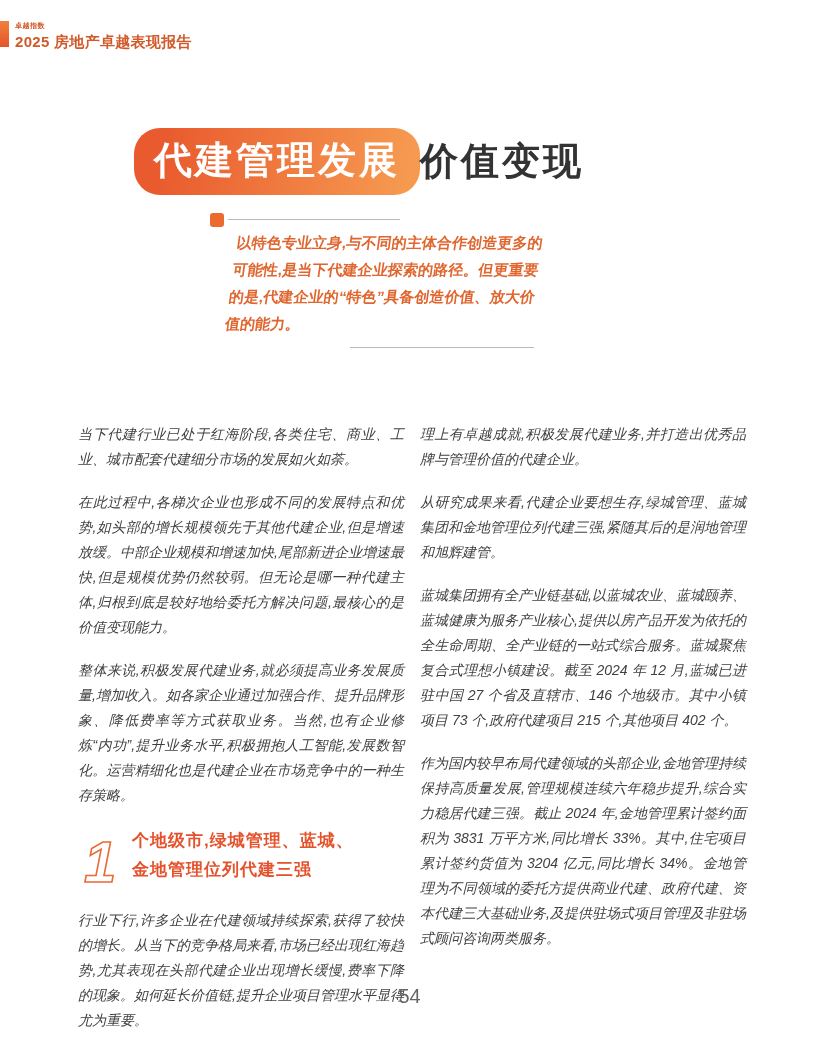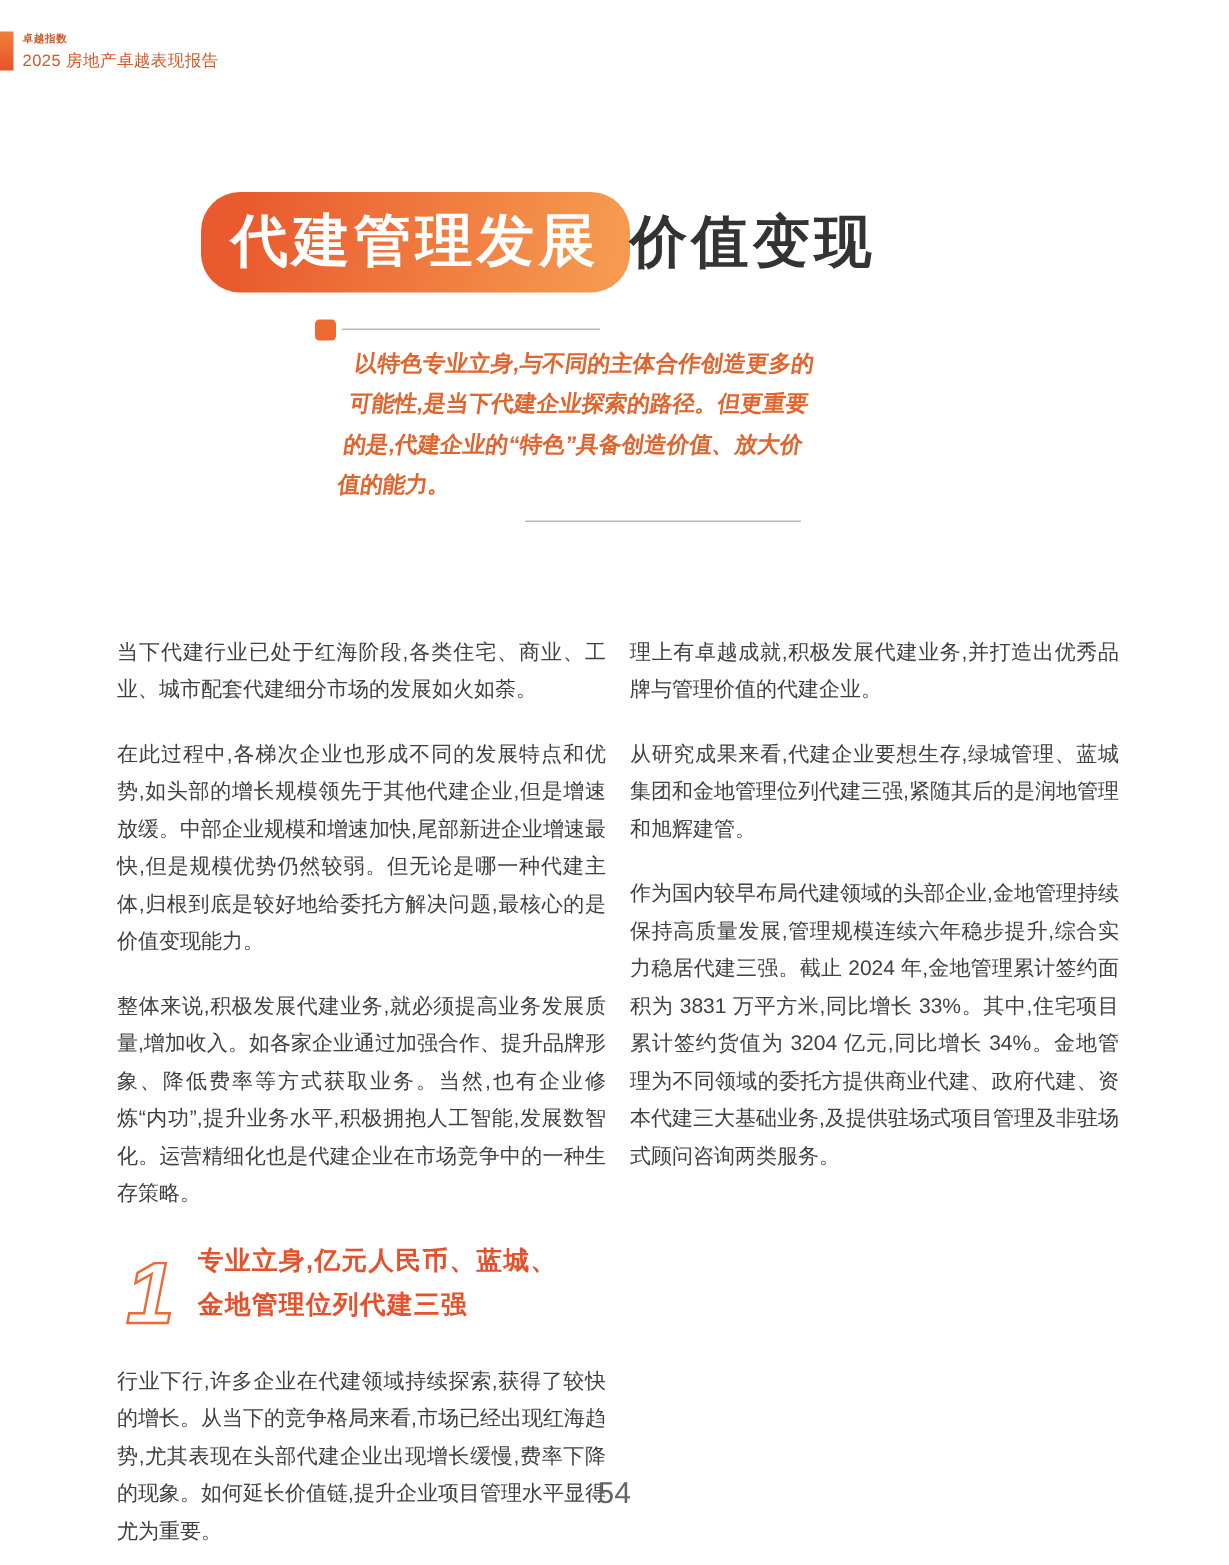--- a/index.html
+++ b/index.html
@@ -9,21 +9,21 @@
     height: 1043px;
     background: #ffffff;
     font-family: "Liberation Sans", sans-serif;
     overflow: hidden;
   }
 
   
   .brand { position: absolute; top: 21px; left: 0; display: flex; align-items: flex-start; }
   .brand-bar { width: 9px; height: 26px; background: linear-gradient(180deg,#F0803C,#E6532A); margin-right: 6px; }
   .brand-tagline { font-size: 7px; font-weight: bold; color: #D15A2B; letter-spacing: 0.5px; }
-  .brand-title { font-size: 11px; font-weight: normal; color: #D15A2B; margin-top: 2px; letter-spacing: 0.3px; text-align: right; }
+  .brand-title { font-size: 15px; font-weight: bold; color: #D15A2B; margin-top: 2px; letter-spacing: 0.3px; text-align: right; }
 
   
   .title-row { position: absolute; left: 134px; top: 128px; display: flex; align-items: center; }
   .title-highlight {
     display: inline-block;
     background: linear-gradient(100deg, #E95A2E 10%, #F69A50 95%);
     color: #ffffff;
     font-size: 38px;
     font-weight: bold;
     padding: 7px 20px 9px 20px;
@@ -53,21 +53,21 @@
     position: absolute;
     top: 422px;
     width: 326px;
     font-size: 14px;
     line-height: 25px;
     color: #404040;
     text-align: justify;
   }
   .col-left { left: 78px; }
   .col-right { left: 420px; }
-  .col p { margin: 0 0 18px 0; }
+  .col p { margin: 0 0 18px 0; font-style: italic; }
 
   
   .section-heading { display: flex; align-items: flex-start; margin: 12px 0 16px 0; }
   .section-number-svg { margin: 4px 10px 0 2px; flex: none; }
   .heading-line {
     font-size: 17px;
     font-weight: bold;
     color: #E4512B;
     line-height: 29px;
     letter-spacing: 1px;
@@ -111,30 +111,31 @@
   <div class="col col-left">
     <p>当下代建行业已处于红海阶段,各类住宅、商业、工业、城市配套代建细分市场的发展如火如荼。</p>
     <p>在此过程中,各梯次企业也形成不同的发展特点和优势,如头部的增长规模领先于其他代建企业,但是增速放缓。中部企业规模和增速加快,尾部新进企业增速最快,但是规模优势仍然较弱。但无论是哪一种代建主体,归根到底是较好地给委托方解决问题,最核心的是价值变现能力。</p>
     <p>整体来说,积极发展代建业务,就必须提高业务发展质量,增加收入。如各家企业通过加强合作、提升品牌形象、降低费率等方式获取业务。当然,也有企业修炼“内功”,提升业务水平,积极拥抱人工智能,发展数智化。运营精细化也是代建企业在市场竞争中的一种生存策略。</p>
 
     <div class="section-heading">
       <svg class="section-number-svg" width="42" height="62" viewBox="0 0 42 62">
         <text x="4" y="52" font-family="Liberation Sans, sans-serif" font-size="58" font-style="italic" font-weight="bold" stroke="#EC6A36" stroke-width="1.6" fill="none">1</text>
       </svg>
       <div>
-        <div class="heading-line">专业立身,亿元人民币、蓝城、</div>
+        <div class="heading-line">个地级市,绿城管理、蓝城、</div>
         <div class="heading-line">金地管理位列代建三强</div>
       </div>
     </div>
 
     <p>行业下行,许多企业在代建领域持续探索,获得了较快的增长。从当下的竞争格局来看,市场已经出现红海趋势,尤其表现在头部代建企业出现增长缓慢,费率下降的现象。如何延长价值链,提升企业项目管理水平显得尤为重要。</p>
 
   </div>
 
   <div class="col col-right">
     <p>理上有卓越成就,积极发展代建业务,并打造出优秀品牌与管理价值的代建企业。</p>
     <p>从研究成果来看,代建企业要想生存,绿城管理、蓝城集团和金地管理位列代建三强,紧随其后的是润地管理和旭辉建管。</p>
+    <p>蓝城集团拥有全产业链基础,以蓝城农业、蓝城颐养、蓝城健康为服务产业核心,提供以房产品开发为依托的全生命周期、全产业链的一站式综合服务。蓝城聚焦复合式理想小镇建设。截至 2024 年 12 月,蓝城已进驻中国 27 个省及直辖市、146 个地级市。其中小镇项目 73 个,政府代建项目 215 个,其他项目 402 个。</p>
     <p>作为国内较早布局代建领域的头部企业,金地管理持续保持高质量发展,管理规模连续六年稳步提升,综合实力稳居代建三强。截止 2024 年,金地管理累计签约面积为 3831 万平方米,同比增长 33%。其中,住宅项目累计签约货值为 3204 亿元,同比增长 34%。金地管理为不同领域的委托方提供商业代建、政府代建、资本代建三大基础业务,及提供驻场式项目管理及非驻场式顾问咨询两类服务。</p>
   </div>
 
   <div class="page-number">54</div>
 
 </div>
 
 </body></html>

